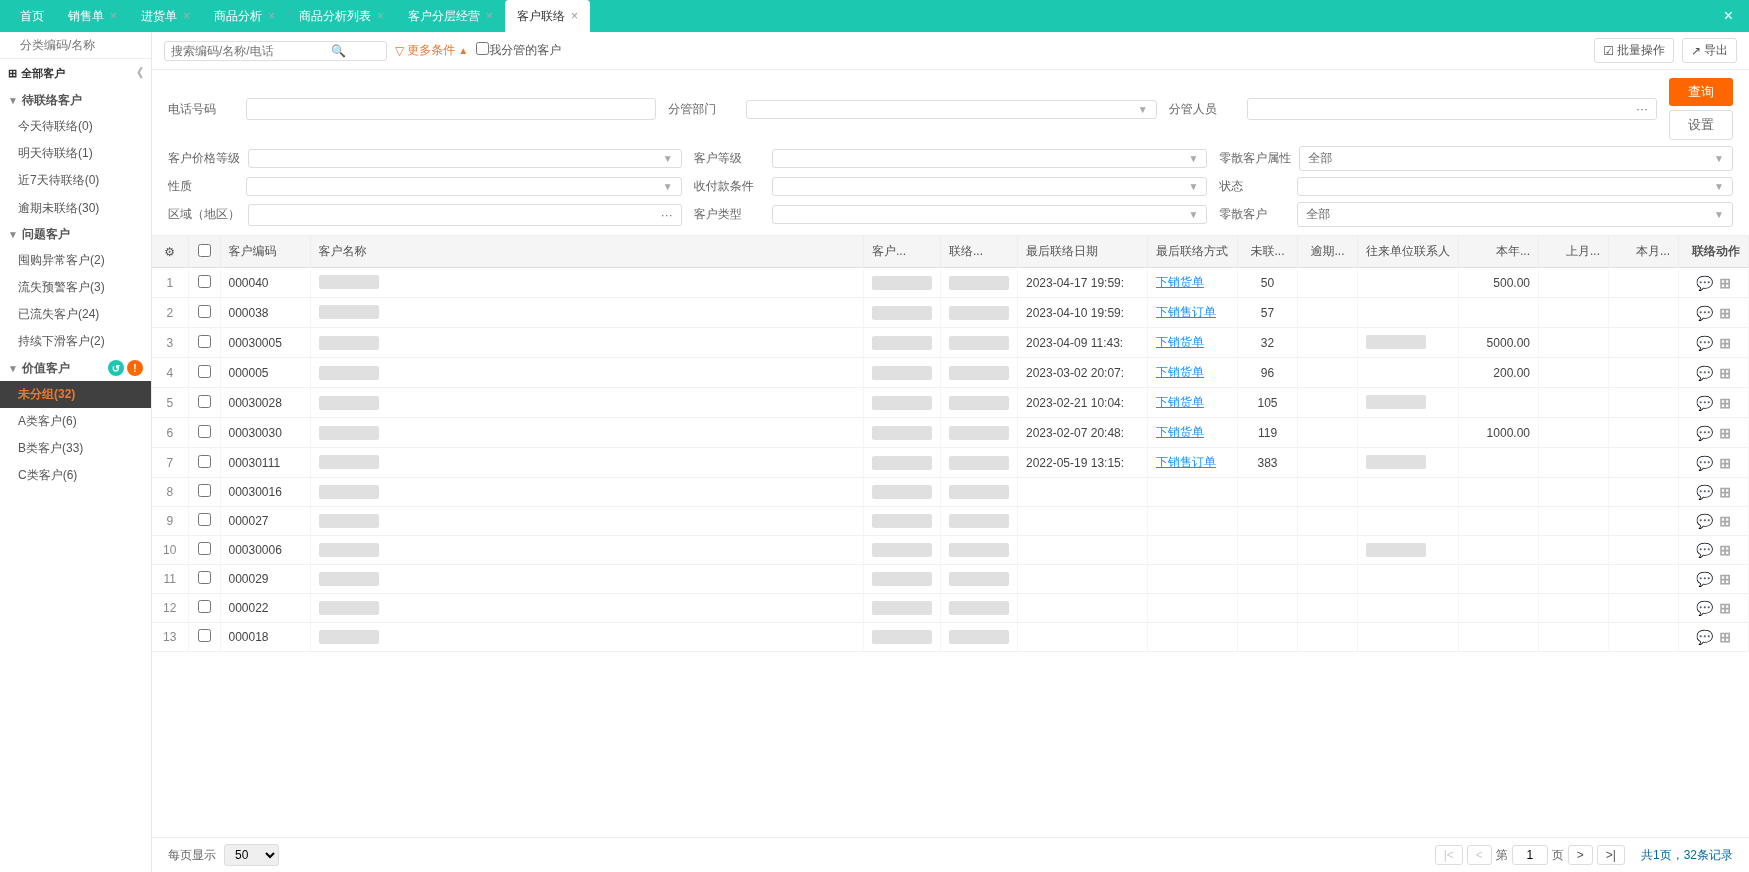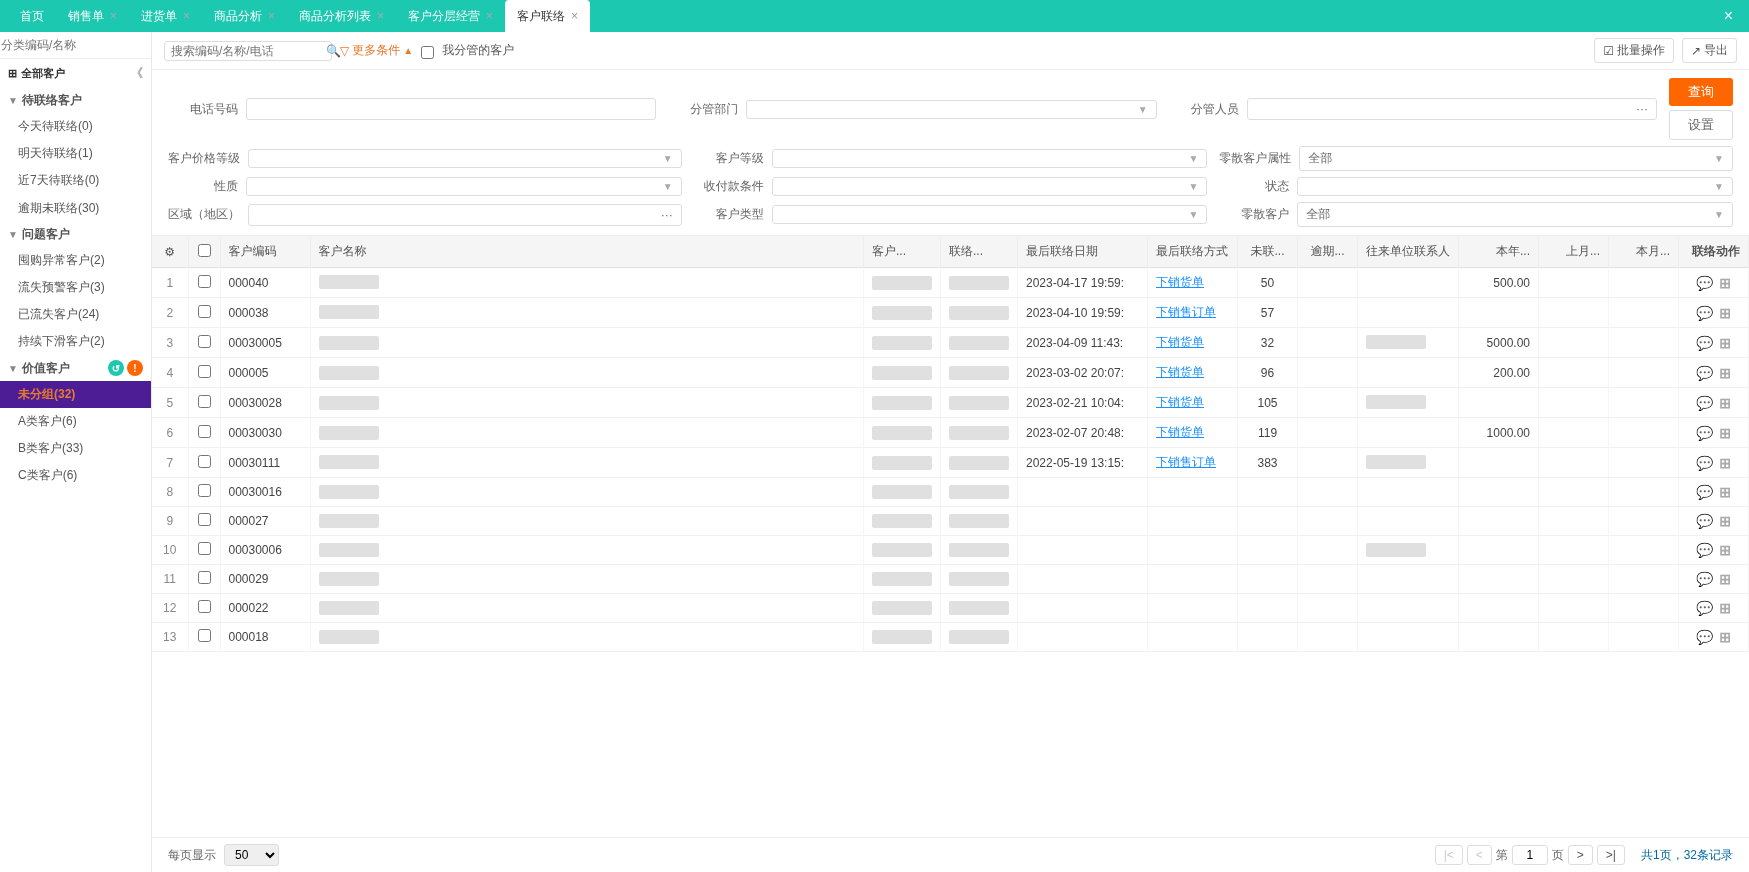--- a/index.html
+++ b/index.html
@@ -54,21 +54,21 @@
       width: 152px;
       background: #fff;
       border-right: 1px solid #e8e8e8;
       display: flex;
       flex-direction: column;
       overflow-y: auto;
     }
     .sidebar-search {
       display: flex;
       align-items: center;
-      padding: 6px 1px;
+      padding: 6px 20px;
       border-bottom: 1px solid #eee;
     }
     .sidebar-search input {
       flex: 1;
       border: none;
       outline: none;
       font-size: 12px;
       color: #666;
     }
 
@@ -92,21 +92,21 @@
       cursor: pointer;
     }
     .sidebar-group-title .arrow { margin-right: 4px; font-size: 10px; color: #888; }
 
     .sidebar-item {
       padding: 4px 8px 4px 18px;
       color: #555;
       cursor: pointer;
       line-height: 1.6;
     }
-    .sidebar-item.active { background: #4c1d95; color: #e87a30; font-weight: bold; }
+    .sidebar-item.active { background: #404040; color: #e87a30; font-weight: bold; }
 
     
     .content-area {
       flex: 1;
       display: flex;
       flex-direction: column;
       overflow: hidden;
     }
 
     
@@ -117,41 +117,41 @@
       background: #fff;
       border-bottom: 1px solid #eee;
       gap: 8px;
     }
     .filter-search-box {
       display: flex;
       align-items: center;
       border: 1px solid #ddd;
       border-radius: 3px;
       padding: 2px 6px;
-      width: 168px;
+      width: 223px;
     }
     .filter-search-box input {
       border: none;
       outline: none;
       font-size: 12px;
       width: 160px;
       color: #666;
     }
     .filter-more {
       display: flex;
       align-items: center;
       color: #e87a30;
       cursor: pointer;
       gap: 3px;
     }
     .filter-my-customers {
       display: flex;
-      align-items: flex-end;
+      align-items: flex-start;
       color: #555;
-      gap: 8px;
+      gap: 0;
       cursor: pointer;
     }
     .filter-bar .spacer { flex: 1; }
     .btn-batch {
       display: flex;
       align-items: center;
       gap: 3px;
       color: #555;
       cursor: pointer;
       border: 1px solid #ddd;
@@ -185,21 +185,21 @@
     .filter-field {
       display: flex;
       align-items: center;
       flex: 1;
     }
     .filter-field label {
       color: #666;
       white-space: nowrap;
       margin-right: 8px;
       min-width: 70px;
-      text-align: right;
+      text-align: left;
     }
     .filter-field .field-input {
       flex: 1;
       border: 1px solid #ddd;
       border-radius: 3px;
       padding: 3px 8px;
       font-size: 12px;
       color: #666;
       display: flex;
       align-items: center;

